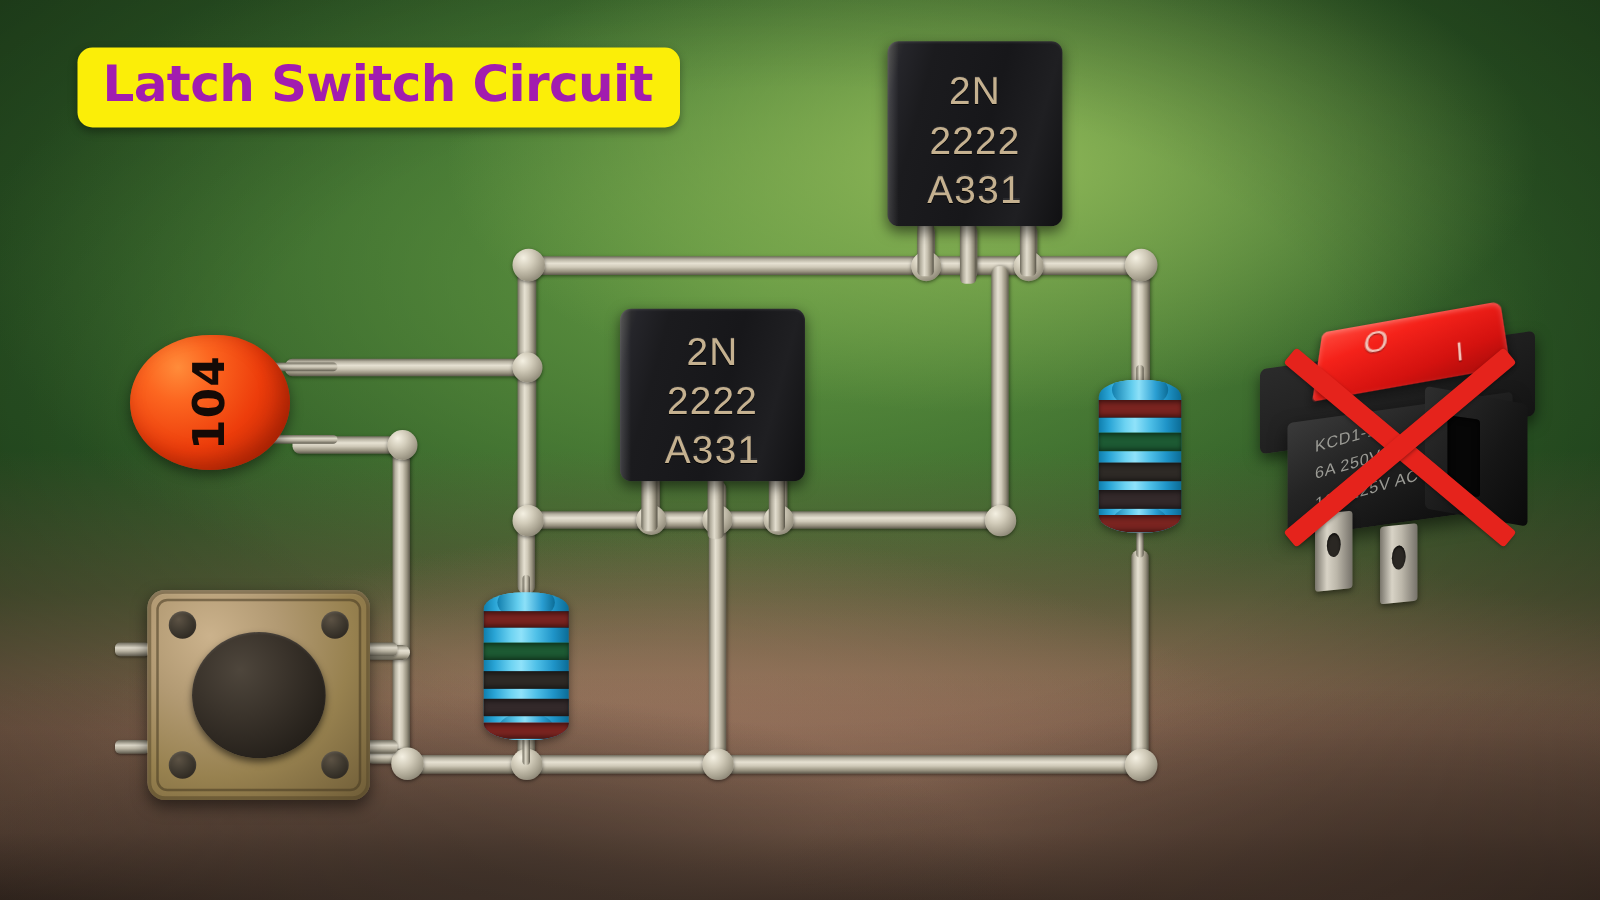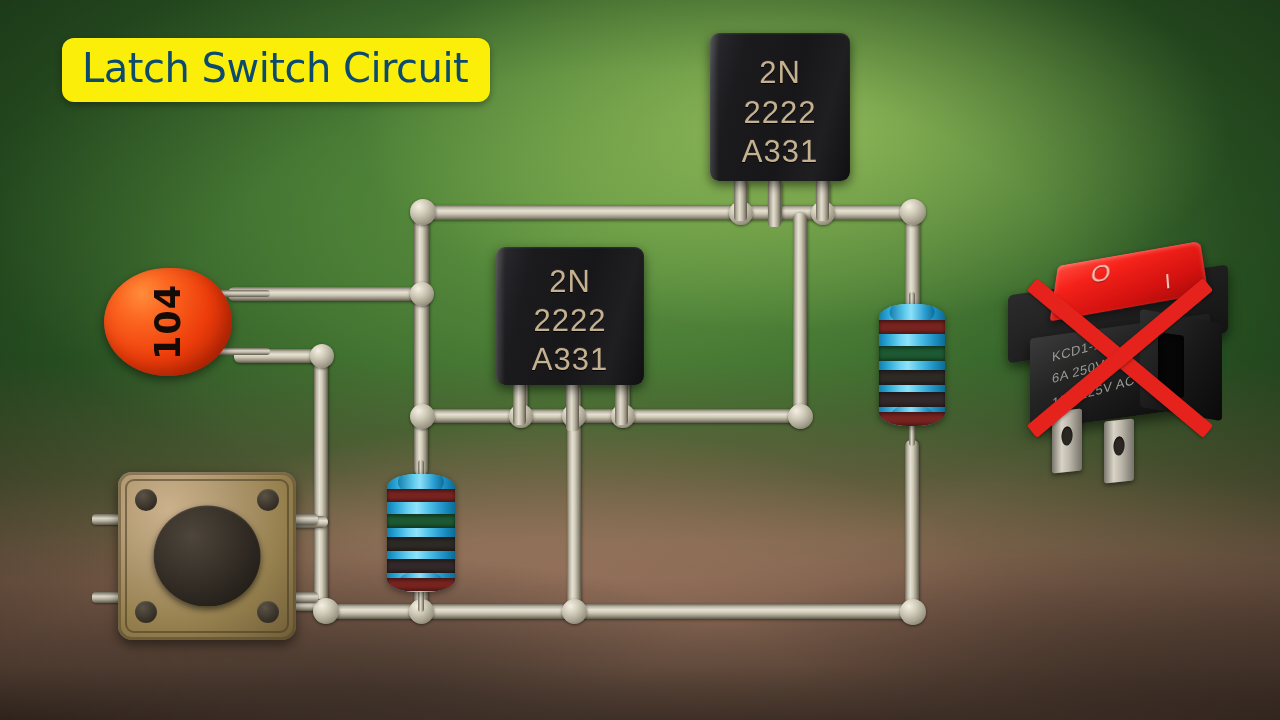--- a/index.html
+++ b/index.html
@@ -45,24 +45,24 @@
   
   .title-box{
     position:absolute; left:62px; top:38px;
     background:#fbee08;
     border-radius:12px;
     padding:7px 22px 11px 20px;
     box-shadow:0 3px 7px rgba(0,0,0,0.35);
   }
   .title-text{
     font-family:"DejaVu Sans", sans-serif;
-    font-weight:normal;
+    font-weight:bold;
     font-size:40px;
     line-height:46px;
-    color:#0c4a6e;
+    color:#a21caf;
     letter-spacing:-0.5px;
     white-space:nowrap;
   }
 
   
   .wire-layer{ position:absolute; inset:0; }
   .w{
     position:absolute;
     background:linear-gradient(to bottom,#6e6a5c 0%,#b5b0a0 16%,#e6e1d2 38%,#cfc9b8 58%,#97917f 82%,#5d594c 100%);
     border-radius:6px;

